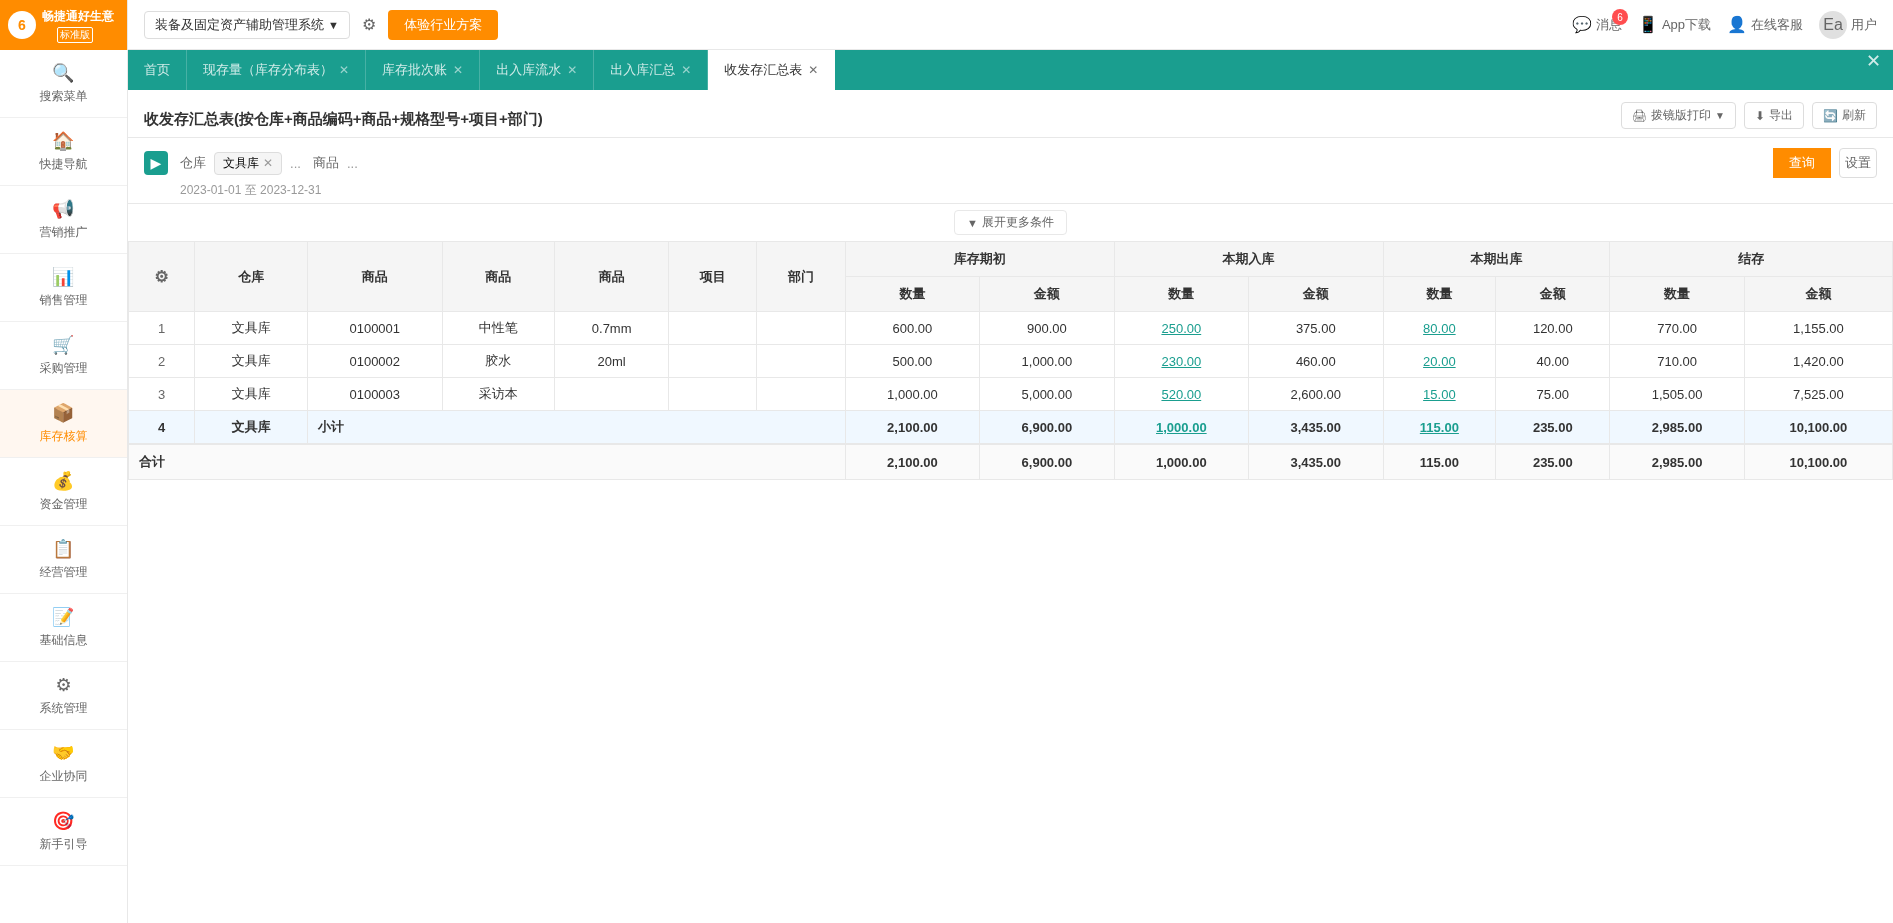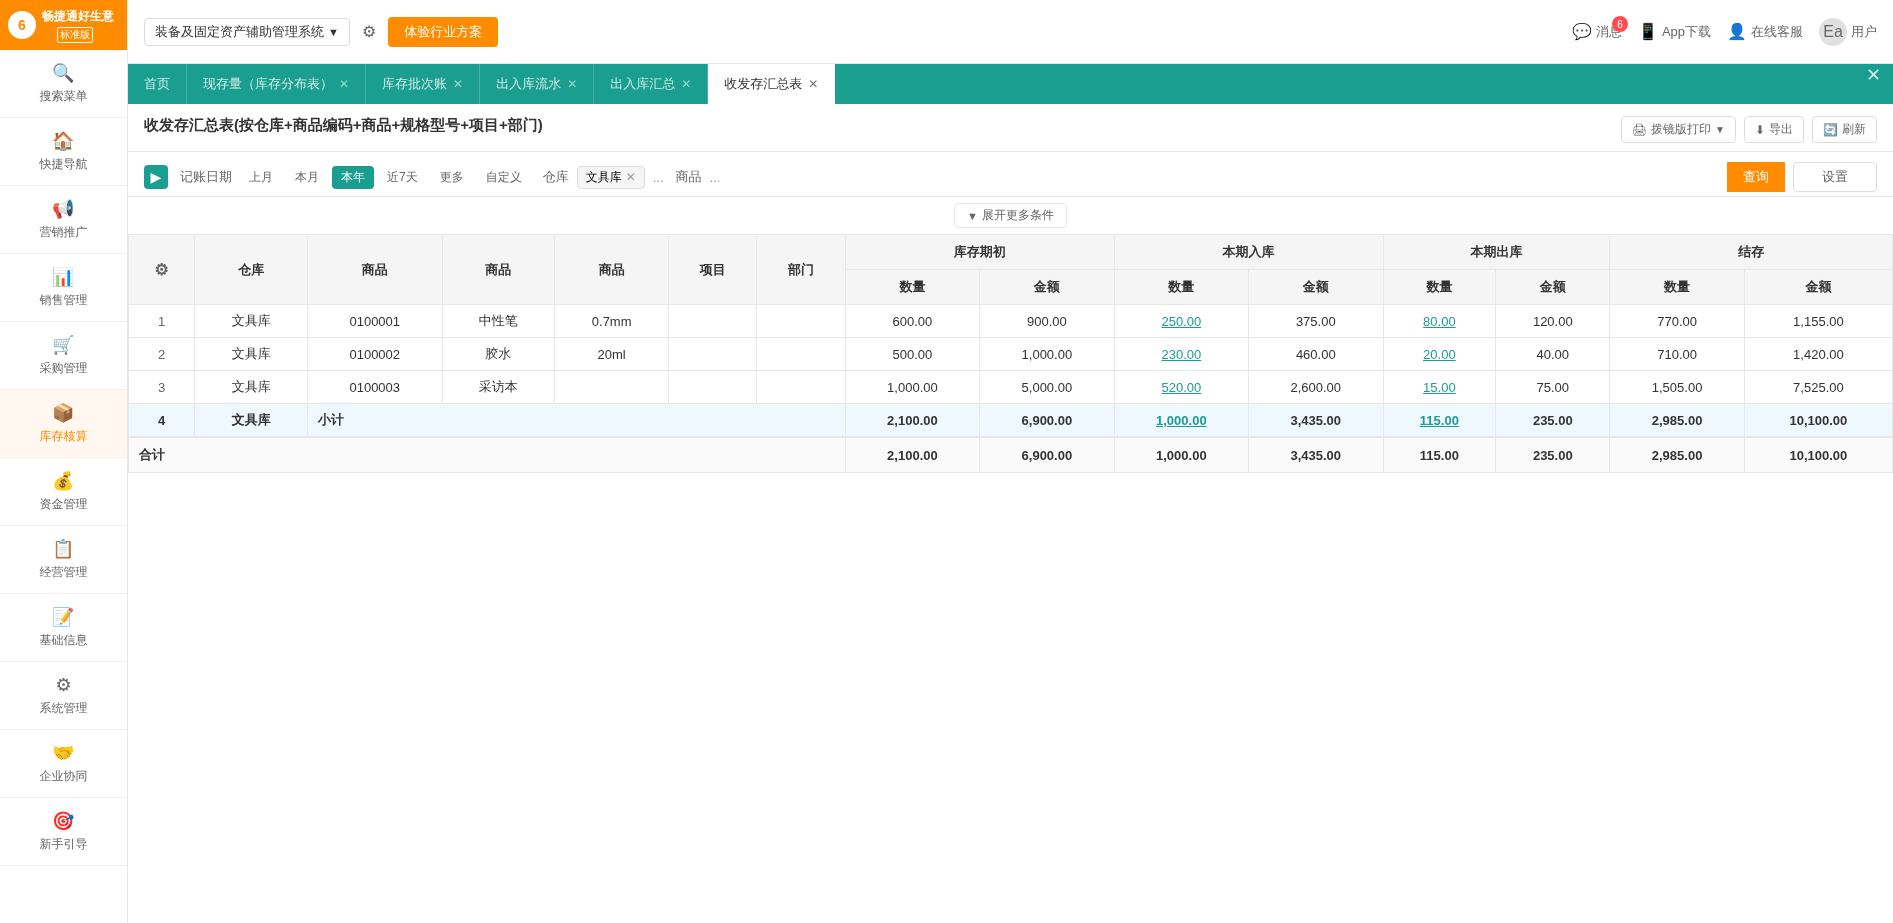--- a/index.html
+++ b/index.html
@@ -13,57 +13,57 @@
     .sidebar-menu { flex: 1; overflow-y: auto; }
     .sidebar-item { display: flex; flex-direction: column; align-items: center; padding: 12px 8px; cursor: pointer; color: #666; border-bottom: 1px solid #f0f0f0; }
     .sidebar-item.active { background: #fff7f0; color: #ff8c00; }
     .sidebar-item-icon { font-size: 18px; margin-bottom: 4px; }
     .sidebar-item-label { font-size: 12px; text-align: center; }
 
     
     .main { flex: 1; display: flex; flex-direction: column; overflow: hidden; }
 
     
-    .topbar { height: 64px; background: #fff; display: flex; align-items: center; padding: 0 16px; border-bottom: 1px solid #e8e8e8; gap: 12px; }
+    .topbar { height: 50px; background: #fff; display: flex; align-items: center; padding: 0 16px; border-bottom: 1px solid #e8e8e8; gap: 12px; }
     .topbar-system-select { display: flex; align-items: center; gap: 4px; border: 1px solid #ddd; border-radius: 4px; padding: 4px 10px; cursor: pointer; font-size: 13px; color: #333; }
     .topbar-btn-exp { background: #ff8c00; color: #fff; border: none; border-radius: 4px; padding: 6px 16px; cursor: pointer; font-size: 13px; }
     .topbar-actions { display: flex; align-items: center; gap: 16px; color: #666; font-size: 13px; }
     .topbar-action-item { display: flex; align-items: center; gap: 4px; cursor: pointer; position: relative; }
     .badge { background: #ff4d4f; color: #fff; border-radius: 50%; width: 16px; height: 16px; font-size: 10px; display: flex; align-items: center; justify-content: center; position: absolute; top: -6px; right: -6px; }
     .user-avatar { width: 28px; height: 28px; background: #e0e0e0; border-radius: 50%; display: flex; align-items: center; justify-content: center; font-size: 16px; color: #666; }
 
     
     .tabbar { height: 40px; background: #1a9e8f; display: flex; align-items: stretch; overflow-x: auto; }
     .tab { display: flex; align-items: center; padding: 0 16px; gap: 6px; cursor: pointer; color: rgba(255,255,255,0.8); font-size: 13px; white-space: nowrap; border-right: 1px solid rgba(255,255,255,0.2); }
     .tab.active { background: #fff; color: #333; }
     .tab-close { font-size: 12px; opacity: 0.7; }
 
     
     .page { flex: 1; background: #fff; display: flex; flex-direction: column; overflow: hidden; }
 
     
-    .page-header { padding: 12px 16px 8px; border-bottom: 1px solid #e8e8e8; display: flex; align-items: flex-start; justify-content: space-between; }
+    .page-header { padding: 12px 16px 8px; border-bottom: 1px solid #e8e8e8; display: flex; align-items: flex-end; justify-content: space-between; }
     .page-title { font-size: 15px; font-weight: 600; color: #333; }
     .page-header-actions { display: flex; align-items: center; gap: 8px; }
     .btn-print { display: flex; align-items: center; gap: 4px; padding: 4px 10px; border: 1px solid #ddd; border-radius: 4px; cursor: pointer; font-size: 12px; color: #666; }
     .btn-export { display: flex; align-items: center; gap: 4px; padding: 4px 10px; border: 1px solid #ddd; border-radius: 4px; cursor: pointer; font-size: 12px; color: #666; }
     .btn-refresh { display: flex; align-items: center; gap: 4px; padding: 4px 10px; border: 1px solid #ddd; border-radius: 4px; cursor: pointer; font-size: 12px; color: #666; }
     .filter-arrow { width: 24px; height: 24px; background: #1a9e8f; color: #fff; border-radius: 4px; display: flex; align-items: center; justify-content: center; cursor: pointer; font-size: 14px; }
     .filter-group { display: flex; align-items: center; gap: 8px; }
     .filter-label { color: #666; font-size: 13px; }
     .filter-date-options { display: flex; gap: 4px; }
     .filter-date-btn { padding: 2px 8px; border-radius: 4px; cursor: pointer; font-size: 12px; color: #666; border: 1px solid transparent; }
     .filter-date-btn.active { background: #1a9e8f; color: #fff; }
     .filter-warehouse { display: flex; align-items: center; gap: 8px; }
     .warehouse-tag { display: flex; align-items: center; gap: 4px; background: #f5f5f5; border: 1px solid #ddd; border-radius: 4px; padding: 2px 8px; font-size: 12px; }
     .tag-close { cursor: pointer; color: #999; }
     .filter-more { color: #999; font-size: 13px; cursor: pointer; }
     .filter-product { display: flex; align-items: center; gap: 8px; }
     .btn-query { background: #ff8c00; color: #fff; border: none; border-radius: 0; padding: 5px 16px; cursor: pointer; font-size: 13px; }
-    .btn-settings { background: #fff; color: #666; border: 1px solid #ddd; border-radius: 4px; padding: 5px 28px; cursor: pointer; font-size: 13px; }
+    .btn-settings { background: #fff; color: #666; border: 1px solid #ddd; border-radius: 4px; padding: 5px 5px; cursor: pointer; font-size: 13px; }
 
     
     .expand-bar { padding: 6px 16px; display: flex; align-items: center; justify-content: center; }
     .expand-btn { display: flex; align-items: center; gap: 4px; color: #666; font-size: 12px; cursor: pointer; border: 1px solid #e8e8e8; border-radius: 4px; padding: 3px 12px; }
 
     
     .table-container { flex: 1; overflow: auto; }
     table { width: 100%; border-collapse: collapse; font-size: 13px; }
     thead tr { background: #f5f5f5; }
     th { padding: 8px 10px; border: 1px solid #e8e8e8; color: #333; font-weight: 600; text-align: center; white-space: nowrap; }
@@ -221,50 +221,42 @@
           <span>🔄</span>
           <span>刷新</span>
         </div>
       </div>
     </div>
 
     <div style="padding:10px 16px 4px; border-bottom: 1px solid #e8e8e8;">
       <div style="display:flex;align-items:center;gap:12px;flex-wrap:wrap;">
         <div class="filter-arrow">▶</div>
 
-        <div class="filter-group">
-          <span class="filter-label">记账日期</span>
-          <div class="filter-date-options">
-            <span class="filter-date-btn">上月</span>
-            <span class="filter-date-btn">本月</span>
-            <span class="filter-date-btn active">本年</span>
-            <span class="filter-date-btn">近7天</span>
-            <span class="filter-date-btn">更多</span>
-            <span class="filter-date-btn">自定义</span>
-          </div>
-        </div>
 
         <div class="filter-warehouse">
           <span class="filter-label">仓库</span>
           <div class="warehouse-tag">
             <span>文具库</span>
             <span class="tag-close">✕</span>
           </div>
           <span class="filter-more">...</span>
         </div>
 
         <div class="filter-product">
           <span class="filter-label">商品</span>
           <span class="filter-more">...</span>
         </div>
 
         <div style="margin-left:auto;display:flex;gap:8px;">
           <button class="btn-query">查询</button>
           <button class="btn-settings">设置</button>
         </div>
+      </div>
+      <div style="padding-top:4px;padding-left:36px;">
+        <span style="font-size:12px;color:#999;">2023-01-01 至 2023-12-31</span>
       </div>
     </div>
 
     <div class="expand-bar">
       <div class="expand-btn">
         <span style="font-size:11px;">▼</span>
         <span>展开更多条件</span>
       </div>
     </div>
 

